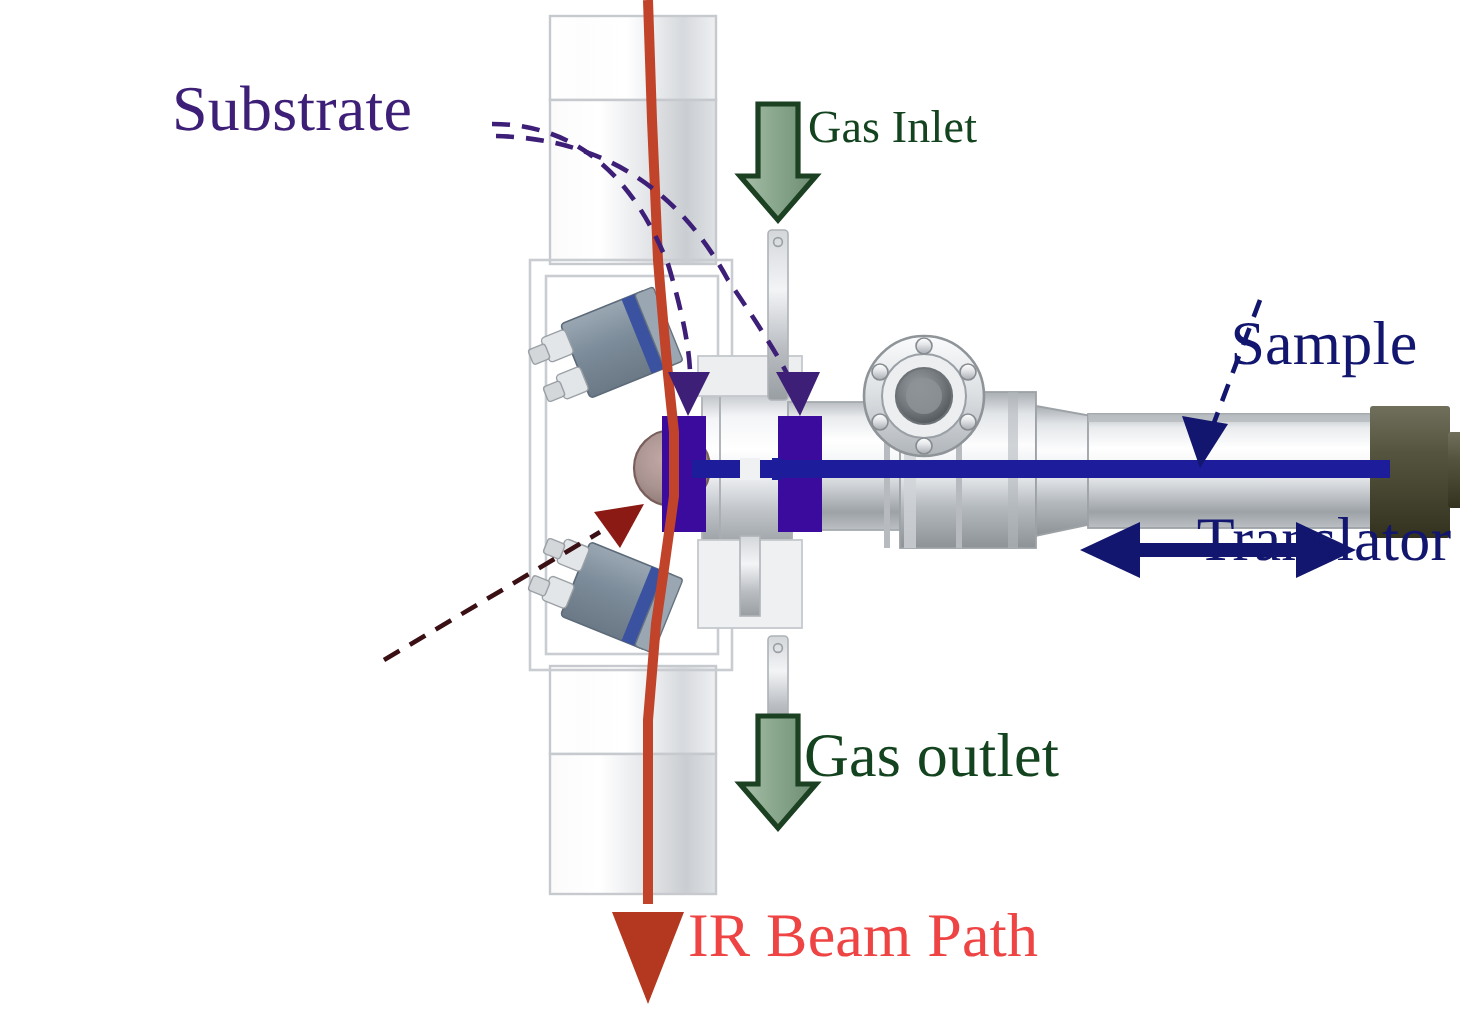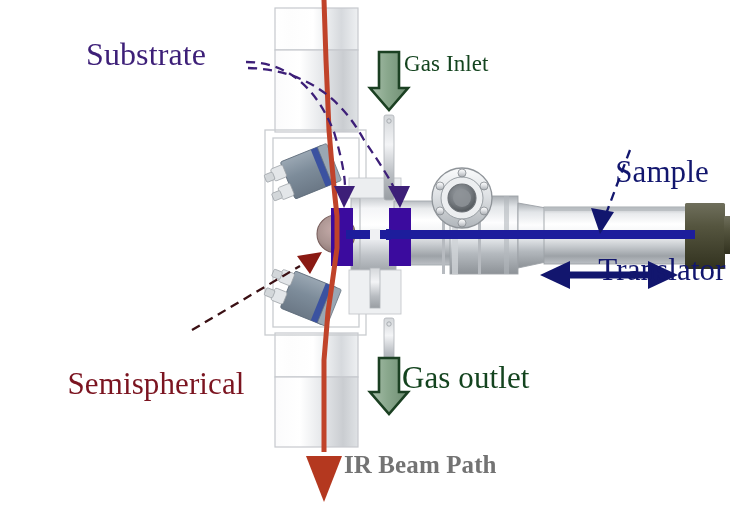--- a/index.html
+++ b/index.html
@@ -64,23 +64,22 @@
     left: 8px;
     top: 302px;
     font-size: 31px;
     color: #7b1420;
     text-align: center;
     width: 228px;
   }
   #label-ir-beam {
     left: 310px;
     top: 452px;
-    font-size: 25px;
-    color: #737373;
-    font-weight: bold;
+    font-size: 31px;
+    color: #ef4444;
   }
 </style>
 </head>
 <body>
 
 <div id="figure">
 
   <svg id="scene" viewBox="0 0 730 514">
     <defs>
       <linearGradient id="gTubeV" x1="0" y1="0" x2="1" y2="0">
@@ -311,19 +310,18 @@
   <div class="lbl" id="label-gas-inlet">Gas Inlet</div>
 
   <div class="lbl" id="label-sample-translator">
     <div>Sample</div>
     <div>Translator</div>
   </div>
 
   <div class="lbl" id="label-gas-outlet">Gas outlet</div>
 
   <div class="lbl" id="label-ge-prism">
-    <div>Semispherical</div>
     
   </div>
 
   <div class="lbl" id="label-ir-beam">IR Beam Path</div>
 
 </div>
 
 </body></html>

